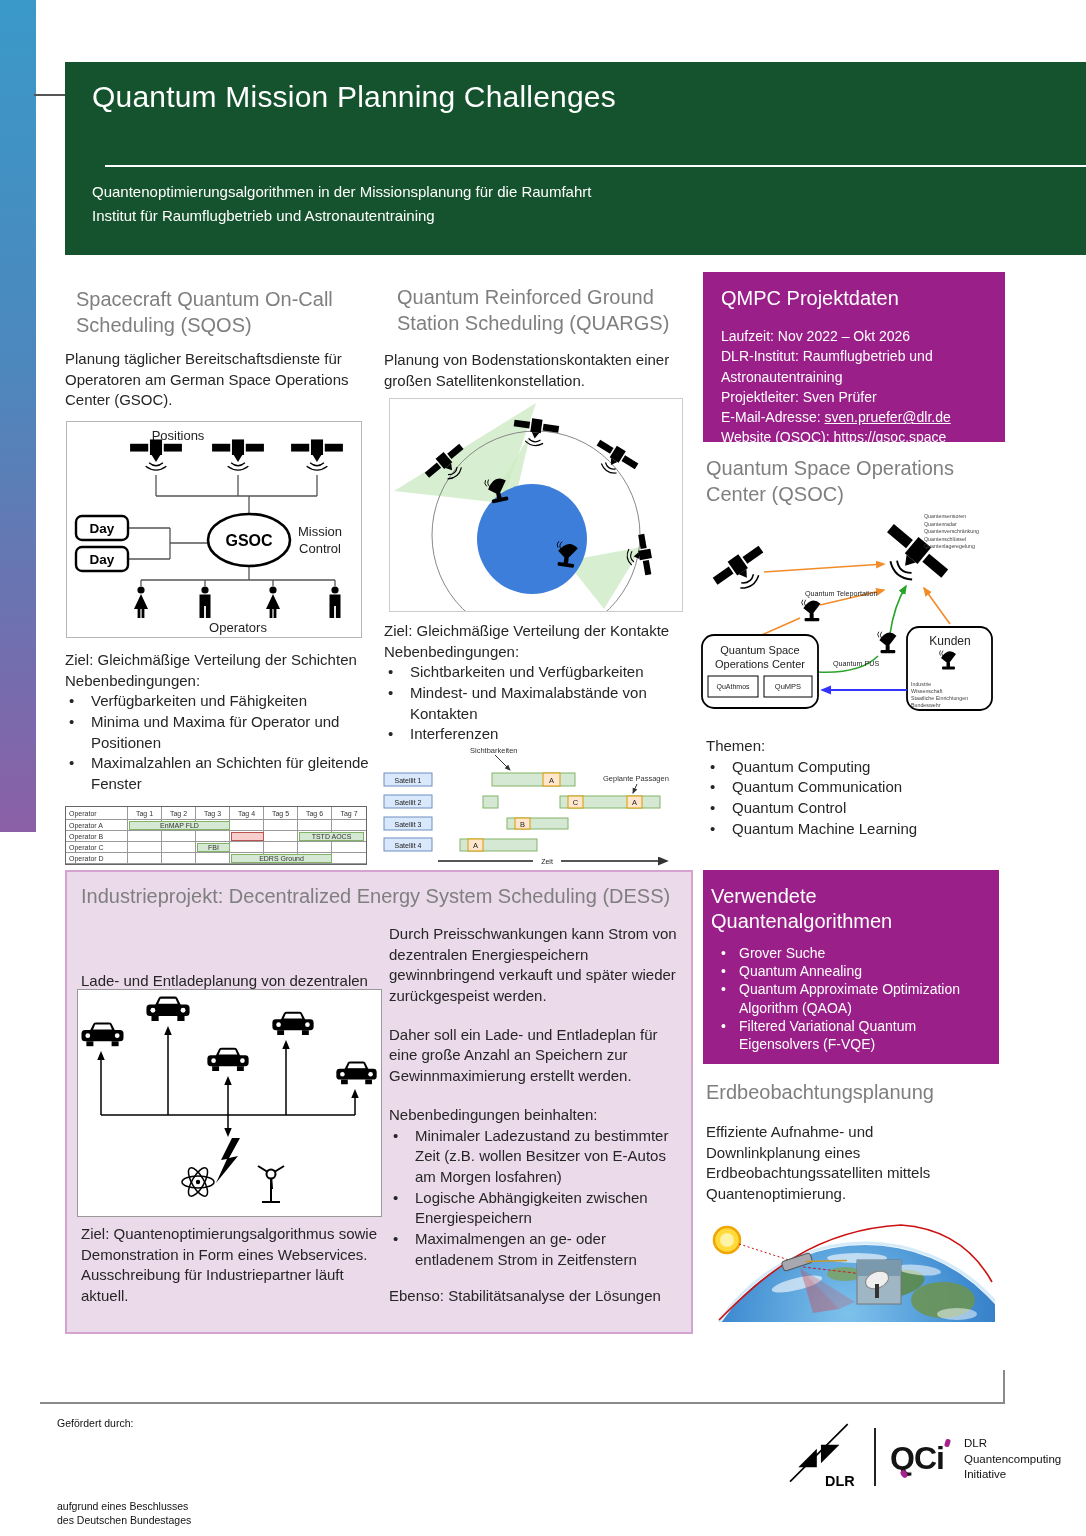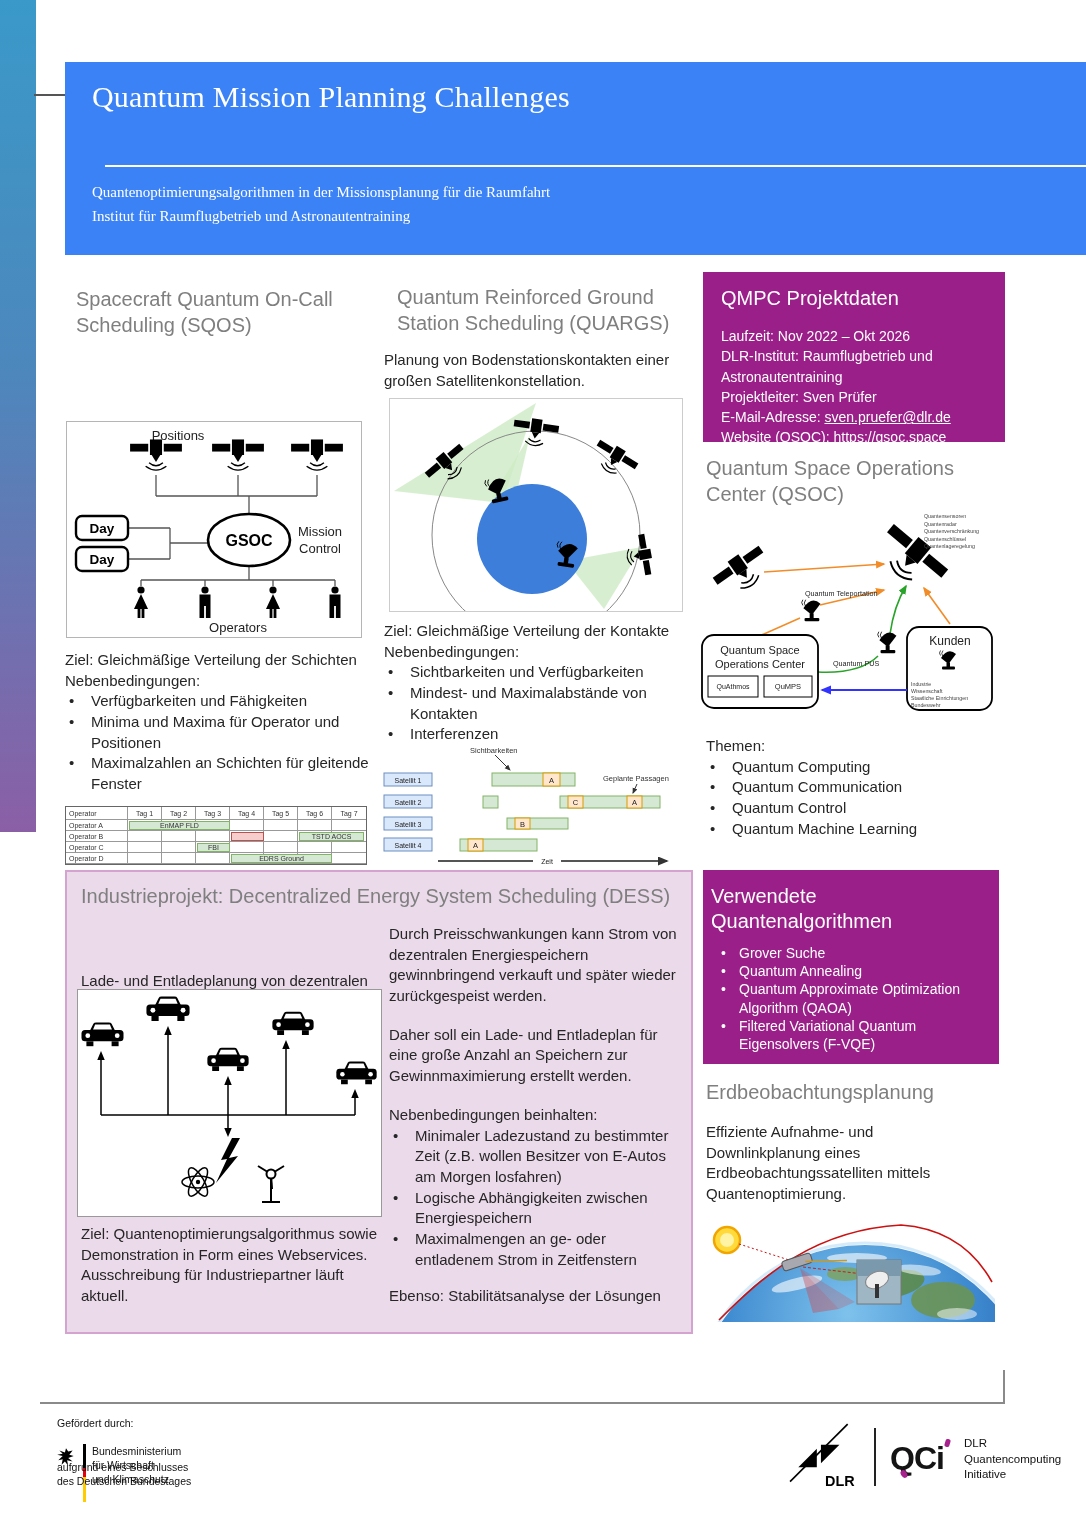--- a/index.html
+++ b/index.html
@@ -4,21 +4,21 @@
 <style>
   html,body{margin:0;padding:0;background:#fff;}
   .poster{position:relative;width:1086px;height:1536px;background:#fff;overflow:hidden;
           font-family:"Liberation Sans",sans-serif;color:#262626;}
   .abs{position:absolute;}
 
   
   .grad-bar{left:0;top:0;width:36px;height:832px;
             background:linear-gradient(to bottom,#3A99C9 0%,#4D87BC 45%,#8B5FA6 100%);}
   .tick{left:34px;top:94px;width:31px;height:2px;background:#555;}
-  .header{left:65px;top:62px;width:1021px;height:193px;background:#3b82f6;color:#fff;font-family:Liberation Serif, serif;}
+  .header{left:65px;top:62px;width:1021px;height:193px;background:#14532d;color:#fff;}
   .header h1{position:absolute;left:27px;top:18px;margin:0;font-size:30px;font-weight:500;letter-spacing:.2px;}
   .header .divider{position:absolute;left:40px;top:103px;right:0;height:2px;background:#fff;}
   .header .subs{position:absolute;left:27px;top:118px;font-size:15px;line-height:1.62;font-weight:400;}
 
   .sec-title{color:#7F7F7F;font-size:20px;line-height:1.28;}
   .body-text{font-size:15px;line-height:1.38;color:#262626;}
   .bullets .row{display:flex;}
   .bullets .dot{width:22px;flex:none;padding-left:4px;}
   .bullets .bt{flex:1;}
 
@@ -105,20 +105,21 @@
   <div class="abs header">
     <h1>Quantum Mission Planning Challenges</h1>
     <div class="divider"></div>
     <div class="subs">
       <div>Quantenoptimierungsalgorithmen in der Missionsplanung für die Raumfahrt</div>
       <div>Institut für Raumflugbetrieb und Astronautentraining</div>
     </div>
   </div>
 
   <div class="abs sec-title" style="left:76px;top:287px;width:272px;">Spacecraft Quantum On-Call Scheduling (SQOS)</div>
+  <div class="abs body-text" style="left:65px;top:349px;width:308px;">Planung täglicher Bereitschaftsdienste für Operatoren am German Space Operations Center (GSOC).</div>
 
   <div class="abs diagram-box" style="left:66px;top:421px;width:294px;height:215px;">
     <svg viewBox="0 0 294 215" width="294" height="215">
       <text x="111" y="18" font-size="13" fill="#222" text-anchor="middle">Positions</text>
       <g>
         <use href="#sat-sym" x="61" y="14" width="56" height="38"></use>
         <use href="#sat-sym" x="143" y="14" width="56" height="38"></use>
         <use href="#sat-sym" x="222" y="14" width="56" height="38"></use>
       </g>
       <g stroke="#555" stroke-width="1.3" fill="none">
@@ -600,33 +601,22 @@
         <rect x="170" y="72" width="4" height="14" fill="#333"></rect>
       </g>
     </svg>
   </div>
 
   <div class="abs bracket-h"></div>
   <div class="abs bracket-v"></div>
 
   <div class="abs footer-small" style="left:57px;top:1416px;">Gefördert durch:</div>
 
-  <div class="abs" style="left:55px;top:1444px;display:flex;align-items:flex-start;gap:6px;">
-    <svg width="22" height="26" viewBox="0 0 20 18">
-      <path d="M10,1 L12,4 L16,3 L13,7 L17,8 L12,10 L16,13 L11,12 L12,17 L9,13 L6,16 L7,11 L3,12 L7,8 L2,7 L7,6 L4,3 L9,5 Z" fill="#000"></path>
-    </svg>
-    <div class="stripe"></div>
-    <div class="footer-small">
-      <div>Bundesministerium</div>
-      <div>für Wirtschaft</div>
-      <div>und Klimaschutz</div>
-    </div>
-  </div>
-
-  <div class="abs footer-small" style="left:57px;top:1460px;">
+
+  <div class="abs footer-small" style="left:57px;top:1499px;">
     <div>aufgrund eines Beschlusses</div>
     <div>des Deutschen Bundestages</div>
   </div>
 
   <div class="abs" style="left:788px;top:1422px;">
     <svg width="72" height="72" viewBox="0 0 70 70">
       <line x1="2" y1="58" x2="58" y2="2" stroke="#000" stroke-width="1.6"></line>
       <polygon points="10,44 28,26 28,44" fill="#000"></polygon>
       <polygon points="32,40 32,22 50,22" fill="#000"></polygon>
       <text x="36" y="62" font-size="14" font-weight="bold" fill="#000">DLR</text>

